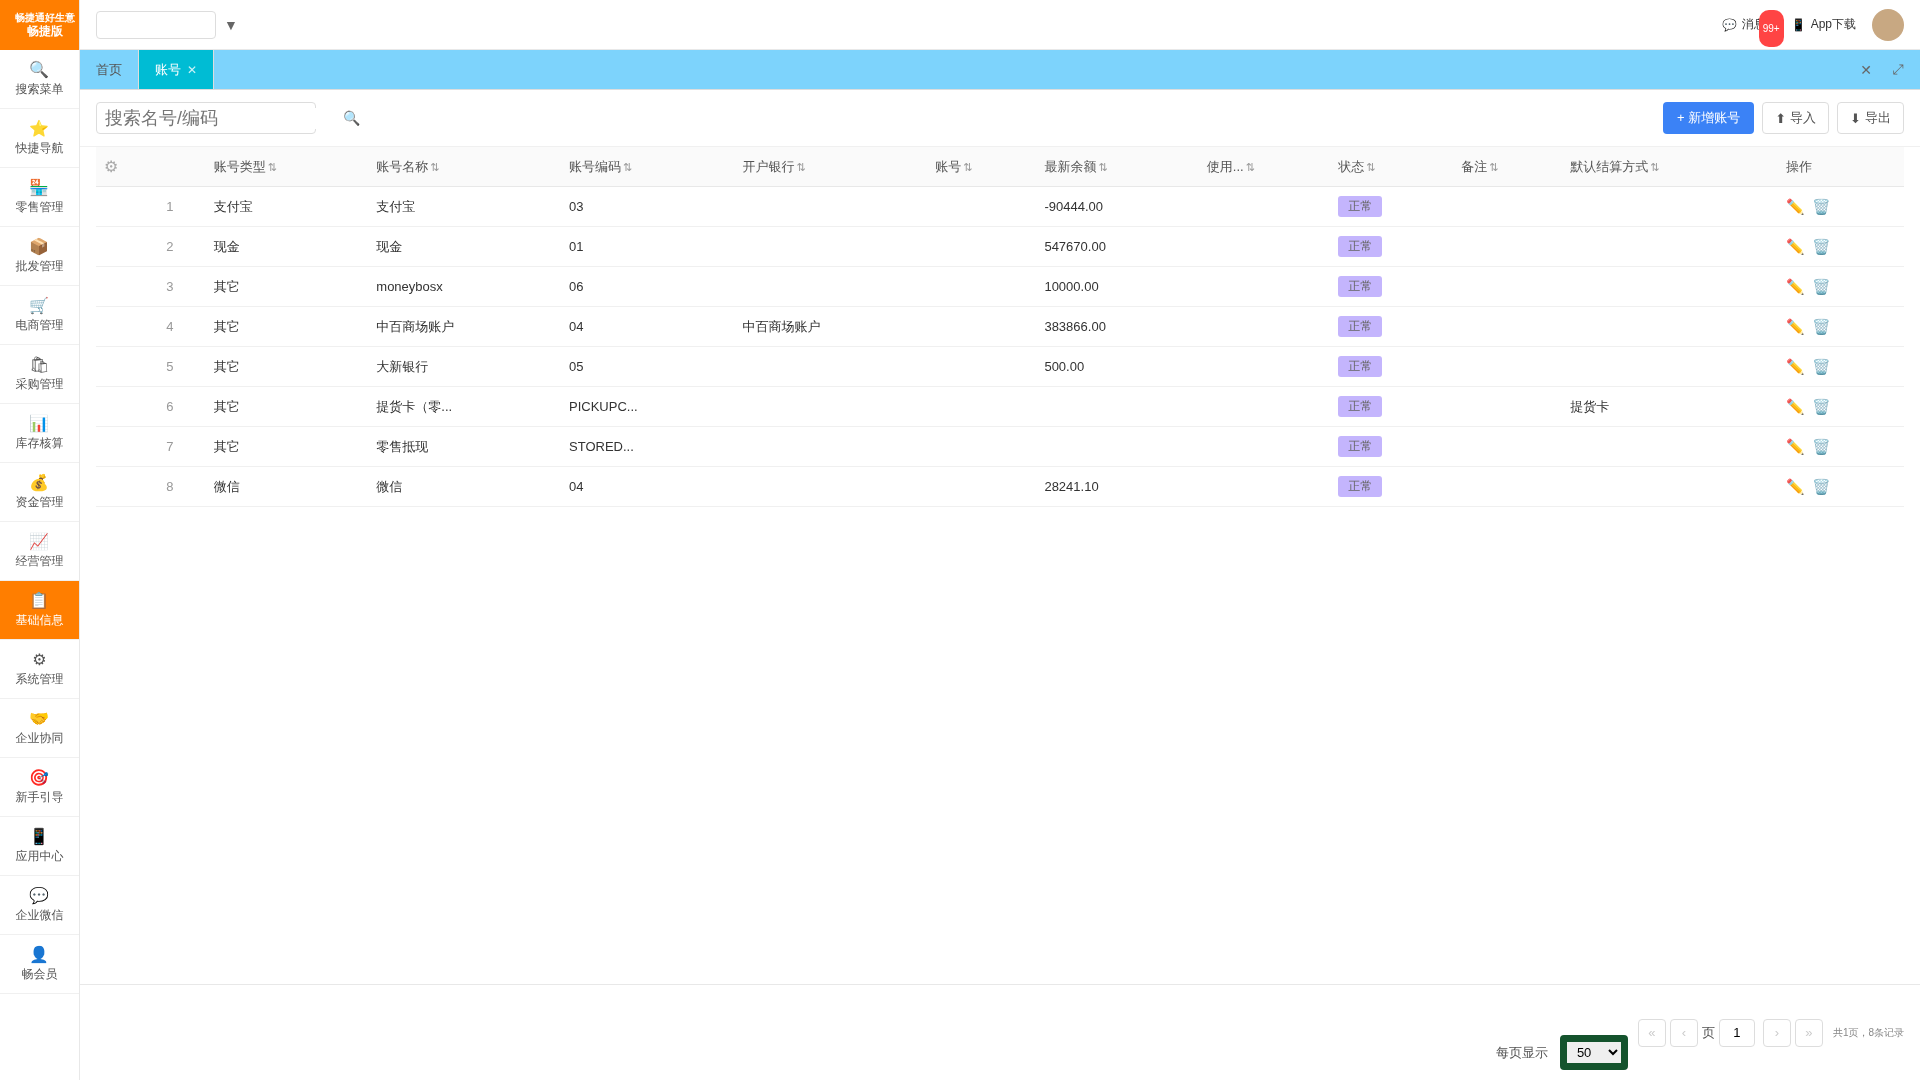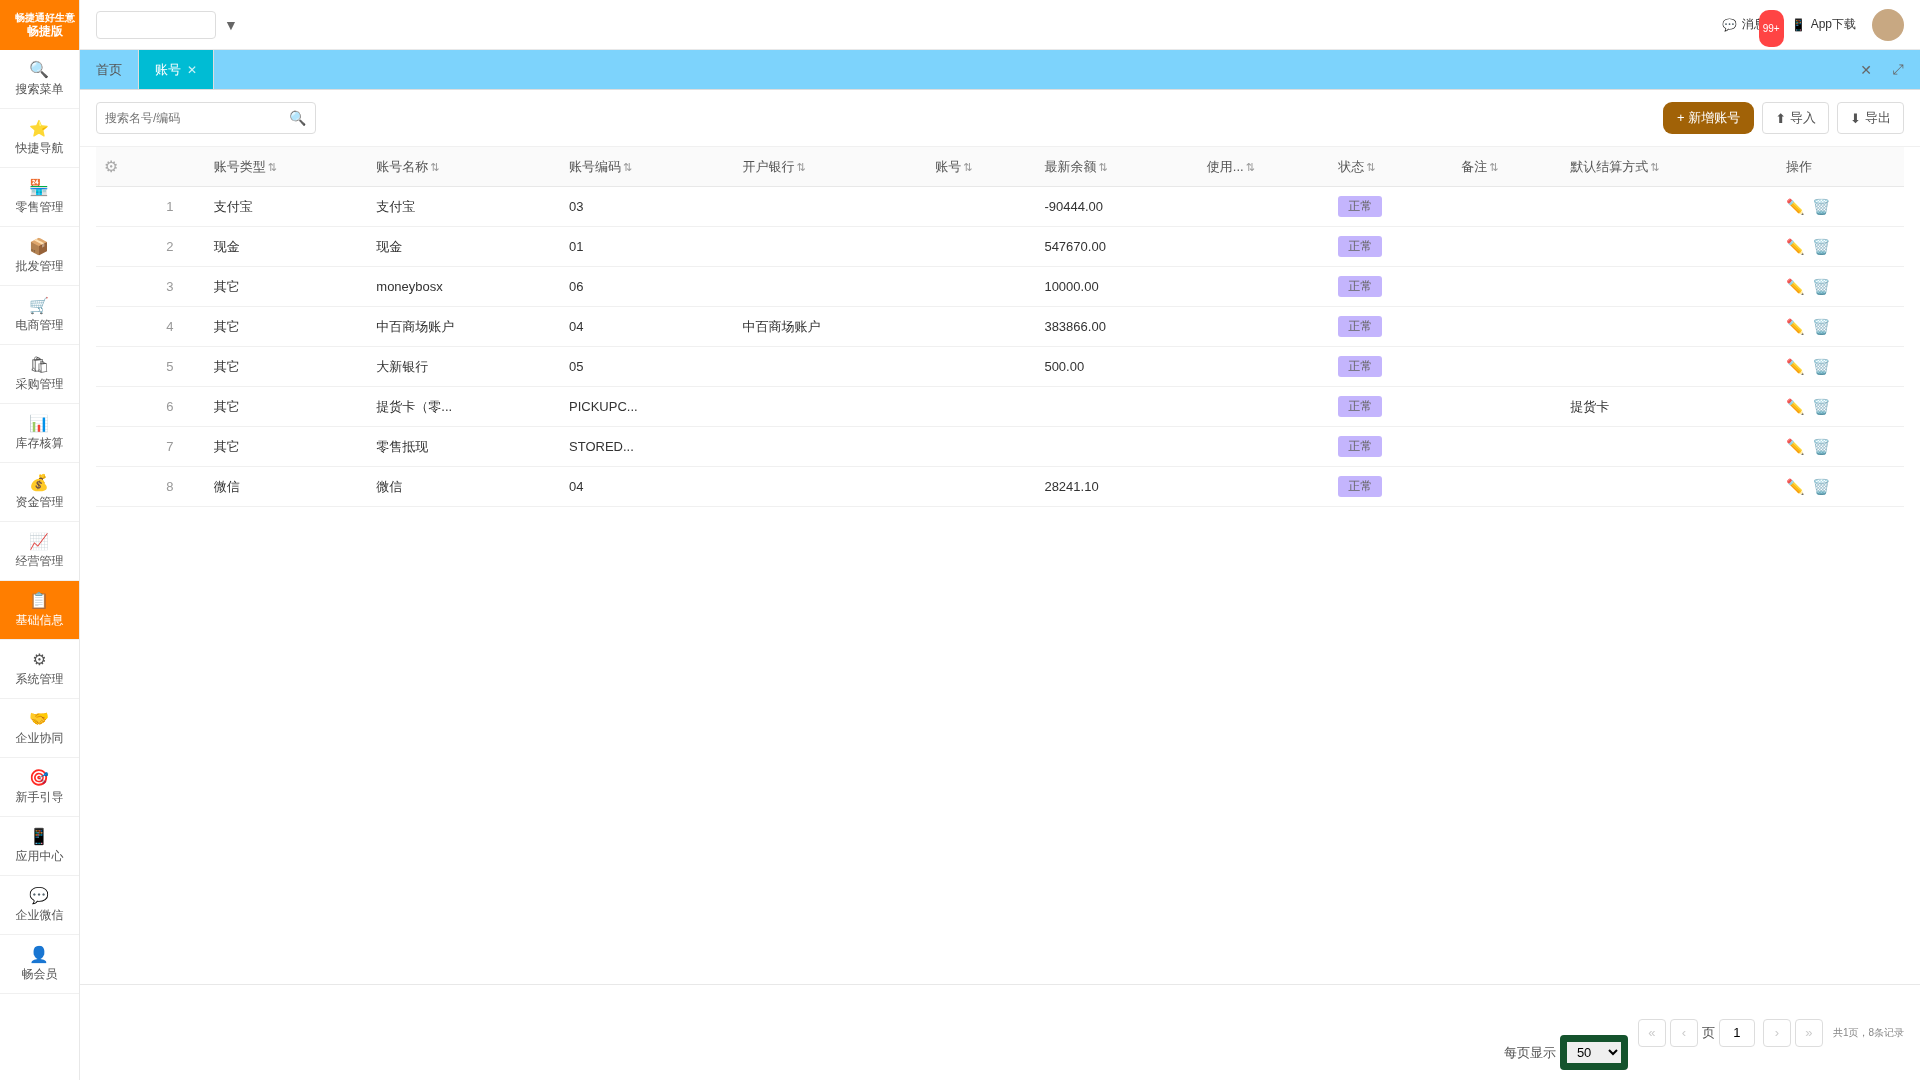--- a/index.html
+++ b/index.html
@@ -182,31 +182,31 @@
       border: 1px solid #ddd;
       border-radius: 4px;
       padding: 0 8px;
       height: 32px;
       width: 220px;
       gap: 6px;
     }
     .search-box input {
       border: none;
       outline: none;
-      font-size: 12px;
+      font-size: 18px;
       flex: 1;
       color: #999;
     }
     .search-icon { color: #aaa; font-size: 14px; cursor: pointer; }
     .toolbar-right { display: flex; align-items: center; gap: 8px; }
     .btn-add {
-      background: #a16207;
+      background: #3b82f6;
       color: white;
       border: none;
-      border-radius: 9px;
+      border-radius: 4px;
       padding: 0 14px;
       height: 32px;
       cursor: pointer;
       font-size: 13px;
       display: flex;
       align-items: center;
       gap: 4px;
     }
     .btn-import, .btn-export {
       background: #fff;
@@ -278,21 +278,21 @@
       padding: 10px 16px;
       border-top: 1px solid #e8e8e8;
       gap: 10px;
       font-size: 13px;
       color: #555;
       flex-shrink: 0;
     }
     .page-size-select {
       display: flex;
       align-items: center;
-      gap: 4px;
+      gap: 12px;
       margin-top: 40px;
     }
     .page-size-select select {
       border: 7px solid #14532d;
       border-radius: 4px;
       padding: 2px 6px;
       font-size: 13px;
       outline: none;
       cursor: pointer;
     }

